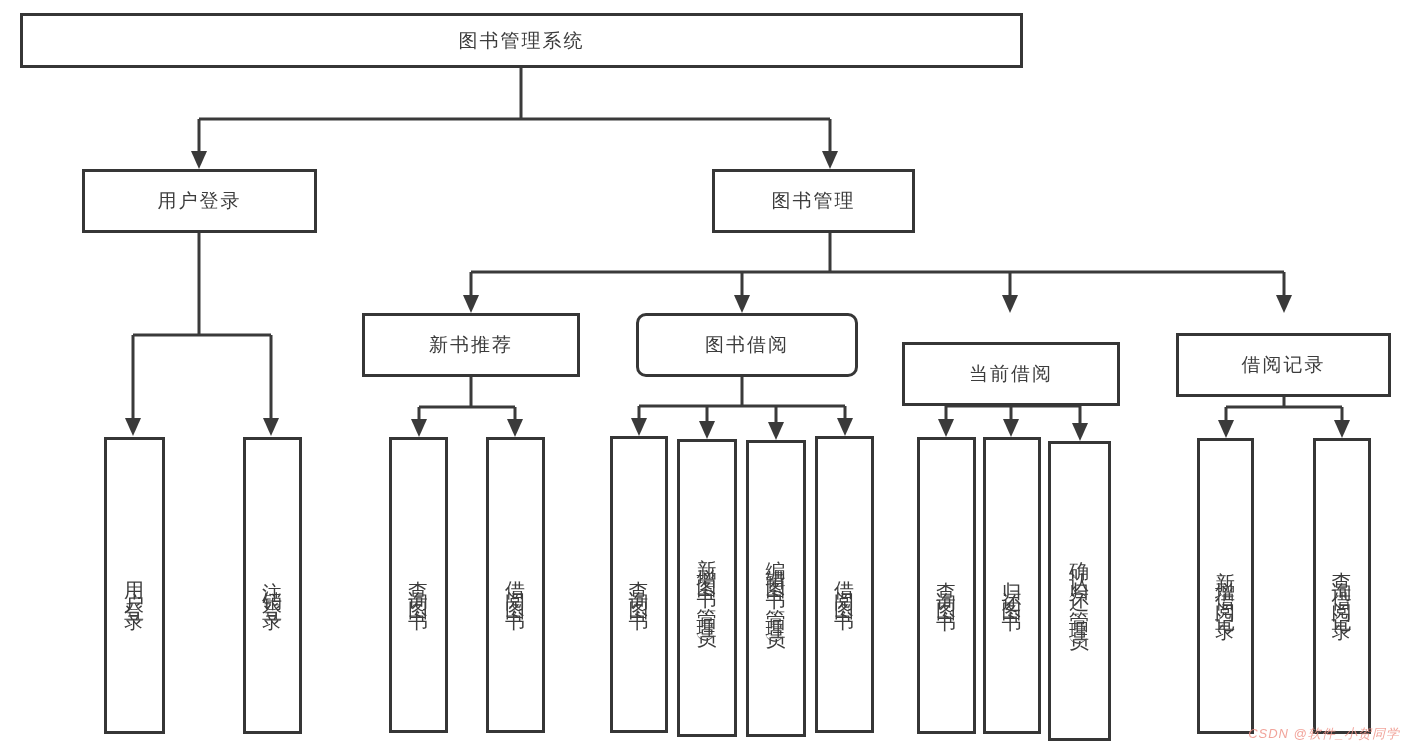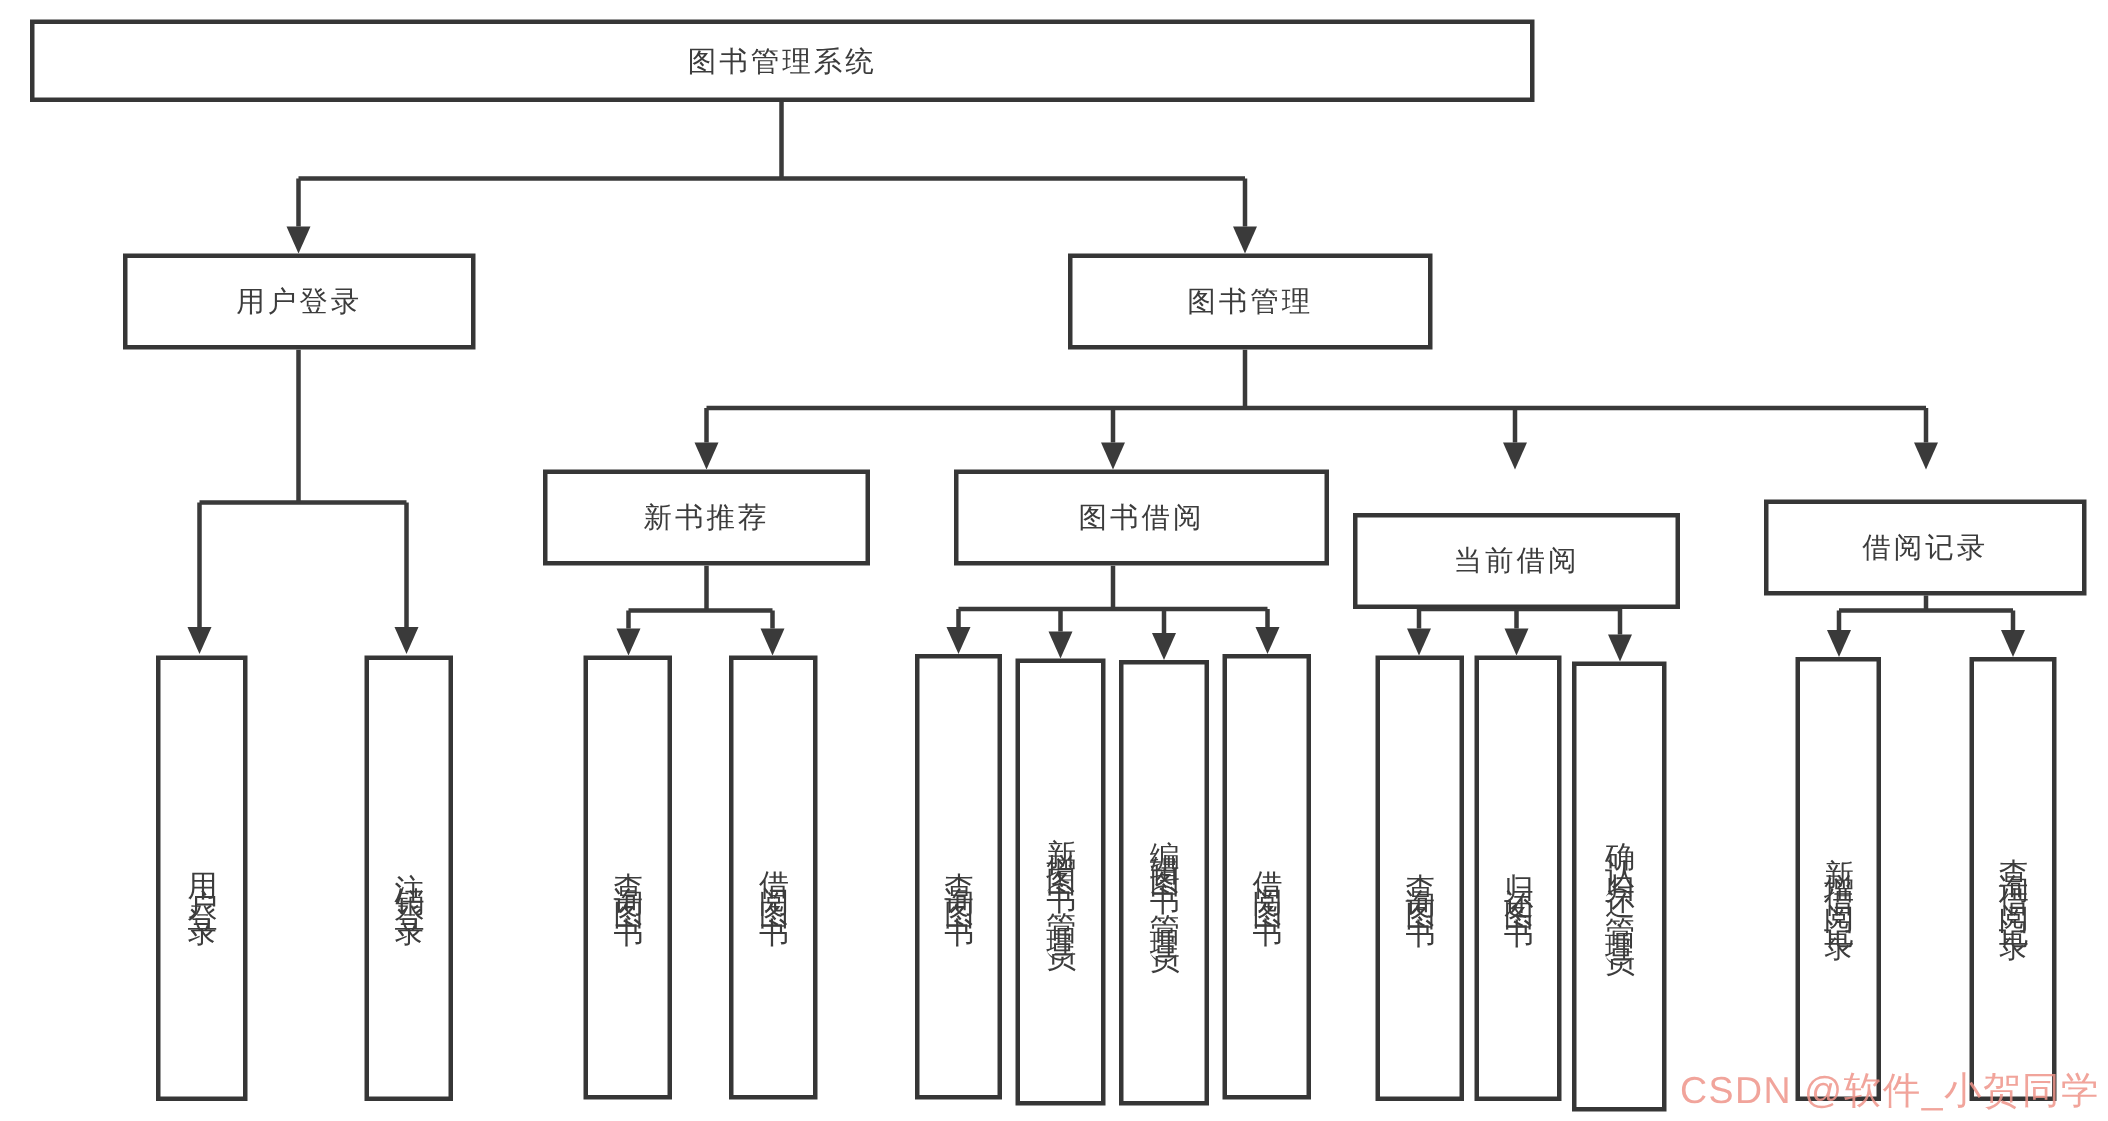--- a/index.html
+++ b/index.html
@@ -25,47 +25,48 @@
     text-orientation:mixed;
     font-size:20px;
     letter-spacing:10px;
     line-height:1;
     color:#3c3c3c;
   }
   
   .n-root{left:20px;top:13px;width:1003px;height:55px;}
   
   .n-user-login{left:82px;top:169px;width:235px;height:64px;}
-  .n-book-mgmt{left:712px;top:169px;width:243px;height:64px;}
+  .n-book-mgmt{left:712px;top:169px;width:203px;height:64px;}
   
   .n-new-book{left:362px;top:313px;width:218px;height:64px;justify-content:center;}
-  .n-book-borrow{left:636px;top:313px;width:250px;height:64px;}
+  .n-book-borrow{left:636px;top:313px;width:222px;height:64px;border-radius:10px;}
   .n-cur-borrow{left:902px;top:313px;width:218px;height:64px;margin-top:29px;}
   .n-borrow-rec{left:1176px;top:313px;width:215px;height:64px;margin-top:20px;}
   
   .n-ul1{left:104px;top:437px;width:61px;height:297px;}
   .n-ul2{left:243px;top:437px;width:59px;height:297px;}
   .n-nb1{left:389px;top:437px;width:59px;height:296px;}
   .n-nb2{left:486px;top:437px;width:59px;height:296px;}
   .n-bb1{left:610px;top:436px;width:58px;height:297px;}
   .n-bb2{left:677px;top:439px;width:60px;height:298px;}
   .n-bb3{left:746px;top:440px;width:60px;height:297px;}
   .n-bb4{left:815px;top:436px;width:59px;height:297px;}
   .n-cb1{left:917px;top:437px;width:59px;height:297px;}
   .n-cb2{left:983px;top:437px;width:58px;height:297px;}
   .n-cb3{left:1048px;top:441px;width:63px;height:300px;}
   .n-br1{left:1197px;top:438px;width:57px;height:296px;}
   .n-br2{left:1313px;top:438px;width:58px;height:296px;}
   .watermark{
     position:absolute;
     right:5px;bottom:4px;
-    font-size:25px;
+    font-size:13px;
     letter-spacing:1px;
     color:rgba(238,148,138,0.85);
     white-space:nowrap;
+    font-style:italic;
   }
 </style>
 </head>
 <body>
 
 <div class="stage">
 
   <svg class="wires" viewBox="0 0 1405 747" xmlns="http://www.w3.org/2000/svg">
     <g stroke="#3a3a3a" stroke-width="3" fill="none">
 

